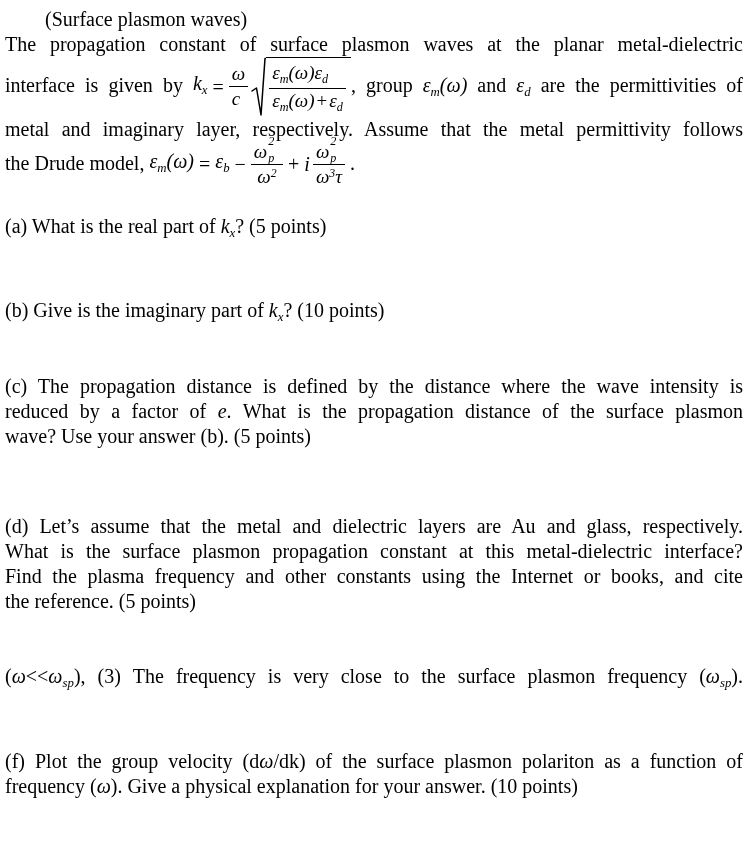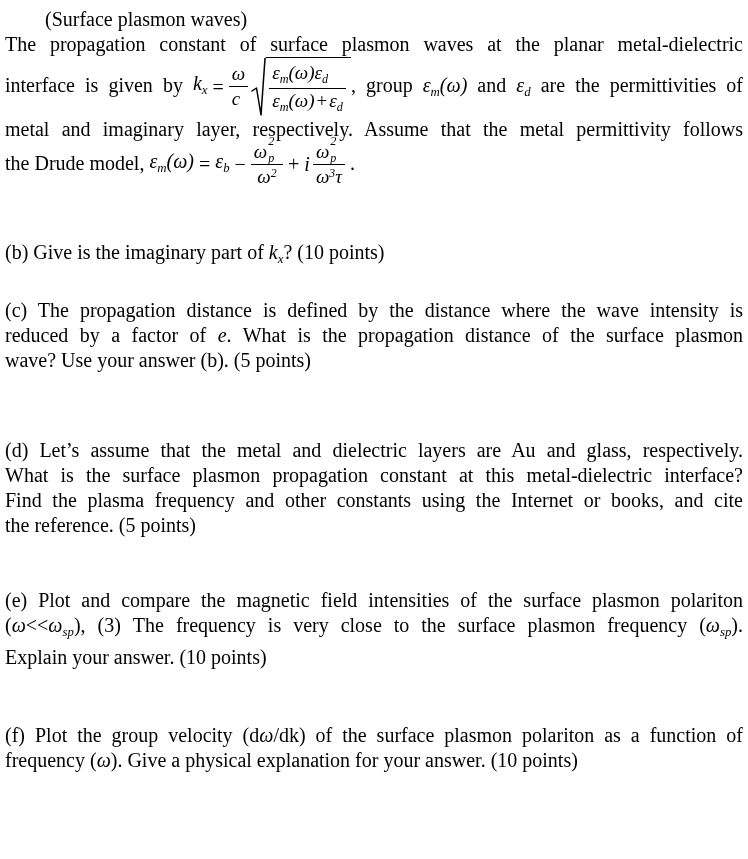--- a/index.html
+++ b/index.html
@@ -31,21 +31,21 @@
   .sqrt-body { border-top: 1.4px solid #000; padding: 3px 5px 1px 3px; display: flex; align-items: center; }
   .mop { font-style: normal; margin: 0 2px; }
 
   
   .ss { display: inline-block; position: relative; width: 0.62em; height: 1em; vertical-align: -0.15em; margin-left: 1px; }
   .ss .up { position: absolute; left: 0; top: -0.55em; font-size: 0.64em; line-height: 1; }
   .ss .dn { position: absolute; left: 0; bottom: -0.30em; font-size: 0.64em; line-height: 1; }
 
   .block-a { margin-top: 26px; }
   .block-b { margin-top: 52px; }
-  .block-c { margin-top: 26px; }
+  .block-c { margin-top: 44px; }
   .block-d { margin-top: 65px; }
   .block-e { margin-top: 50px; }
   .block-f { margin-top: 53px; }
 </style>
 </head>
 <body>
 
 <div class="page">
 
   <div class="line indent"><span>(Surface plasmon waves)</span></div>
@@ -97,20 +97,24 @@
           <span class="it">i</span>
           <span class="frac it" style="margin-left:3px;">
             <span class="num"><span>ω</span><span class="ss"><span class="up">2</span><span class="dn">p</span></span></span>
             <span class="den"><span>ω</span><span class="sup">3</span><span>τ</span></span>
           </span>
         </span>
       <span>.</span>
     </div>
   </div>
 
+  <div class="block-a">
+    <div class="line"><span>(a) What is the real part of</span>
+      <span class="it"><span>k</span><span class="v-sub">x</span></span><span>? (5 points)</span></div>
+  </div>
 
   <div class="block-b">
     <div class="line"><span>(b) Give is the imaginary part of</span>
       <span class="it"><span>k</span><span class="v-sub">x</span></span><span>? (10 points)</span></div>
   </div>
 
   <div class="block-c">
     <div class="line just"><span>(c) The propagation distance is defined by the distance where the wave intensity is</span></div>
     <div class="line just"><span>reduced by a factor of</span>
       <span class="it">e</span><span>.  What is the propagation distance of the surface plasmon</span></div>
@@ -118,23 +122,21 @@
   </div>
 
   <div class="block-d">
     <div class="line just"><span>(d) Let’s assume that the metal and dielectric layers are Au and glass, respectively.</span></div>
     <div class="line just"><span>What is the surface plasmon propagation constant at this metal-dielectric interface?</span></div>
     <div class="line just"><span>Find the plasma frequency and other constants using the Internet or books, and cite</span></div>
     <div class="line"><span>the reference. (5 points)</span></div>
   </div>
 
   <div class="block-e">
-    <div class="line just"><span>(e) Plot and compare the magnetic field intensities of the surface plasmon polariton</span></div>
     <div class="line just"><span>(</span><span class="it">ω</span><span>&lt;&lt;</span><span class="it">ω</span><span class="v-sub">sp</span><span>), (3) The frequency is very close to the surface plasmon frequency (</span><span class="it">ω</span><span class="v-sub">sp</span><span>).</span></div>
-    <div class="line"><span>Explain your answer.  (10 points)</span></div>
   </div>
 
   <div class="block-f">
     <div class="line just"><span>(f) Plot the group velocity (d</span><span class="it">ω</span><span>/dk) of the surface plasmon polariton as a function of</span></div>
     <div class="line"><span>frequency (</span><span class="it">ω</span><span>).  Give a physical explanation for your answer.  (10 points)</span></div>
   </div>
 
 </div>
 
 </body></html>

